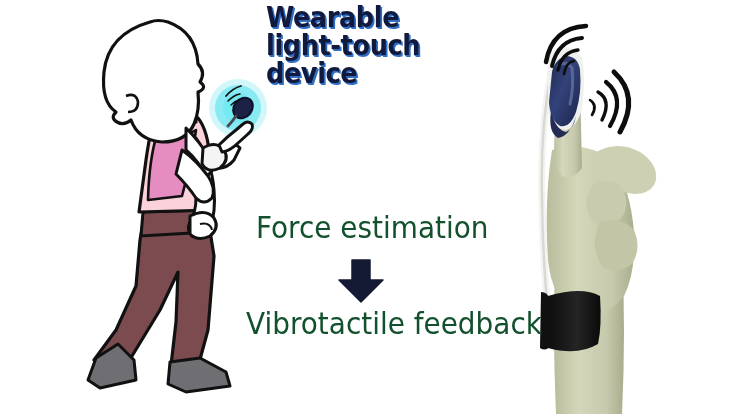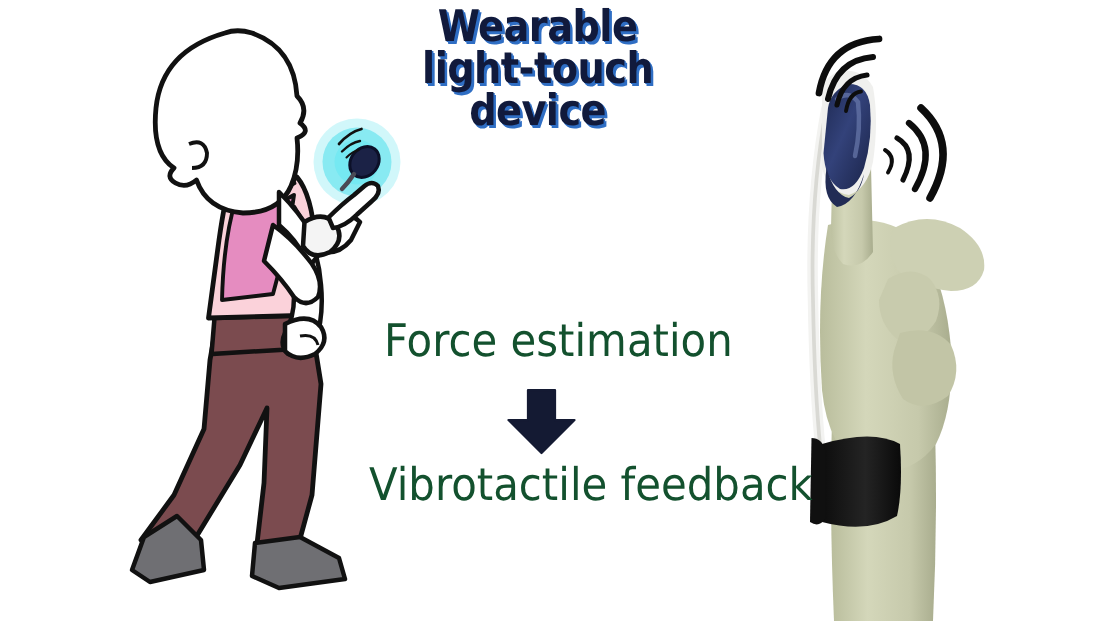--- a/index.html
+++ b/index.html
@@ -6,21 +6,20 @@
   html,body{margin:0;padding:0;background:#ffffff;}
   body{
     width:736px;height:414px;
     font-family:"Liberation Sans", sans-serif;
     overflow:hidden;
     position:relative;
   }
   #figure{
     position:absolute;left:0;top:0;width:736px;height:414px;
     background:#ffffff;
-    text-align:center;
   }
   .layer{position:absolute;left:0;top:0;width:736px;height:414px;}
 
   
   #title-block{
     position:absolute;left:266px;top:4px;width:210px;
     line-height:0.96;
     font-family:"DejaVu Sans", sans-serif;
     font-weight:bold;
     font-size:29px;

